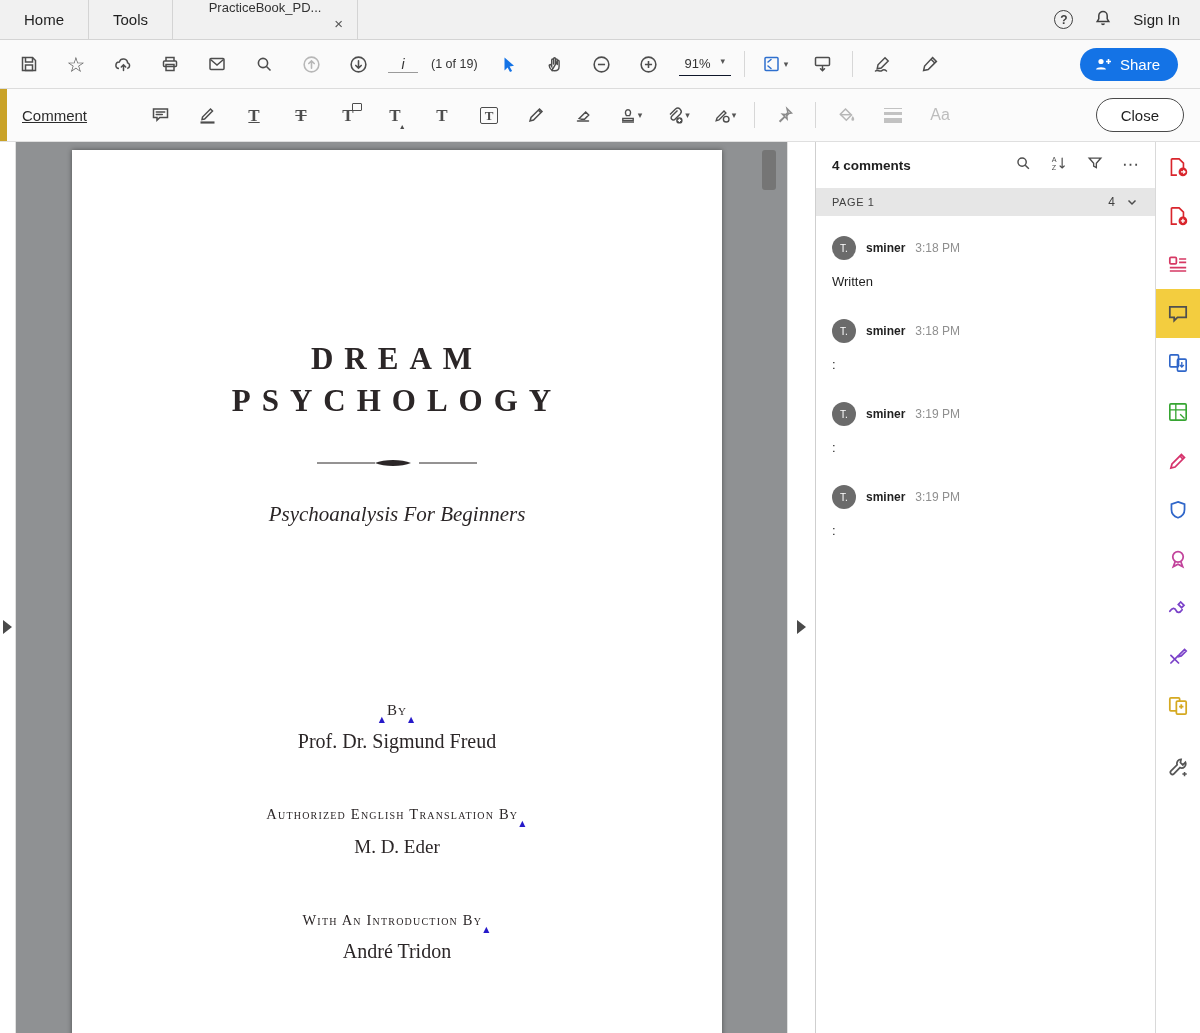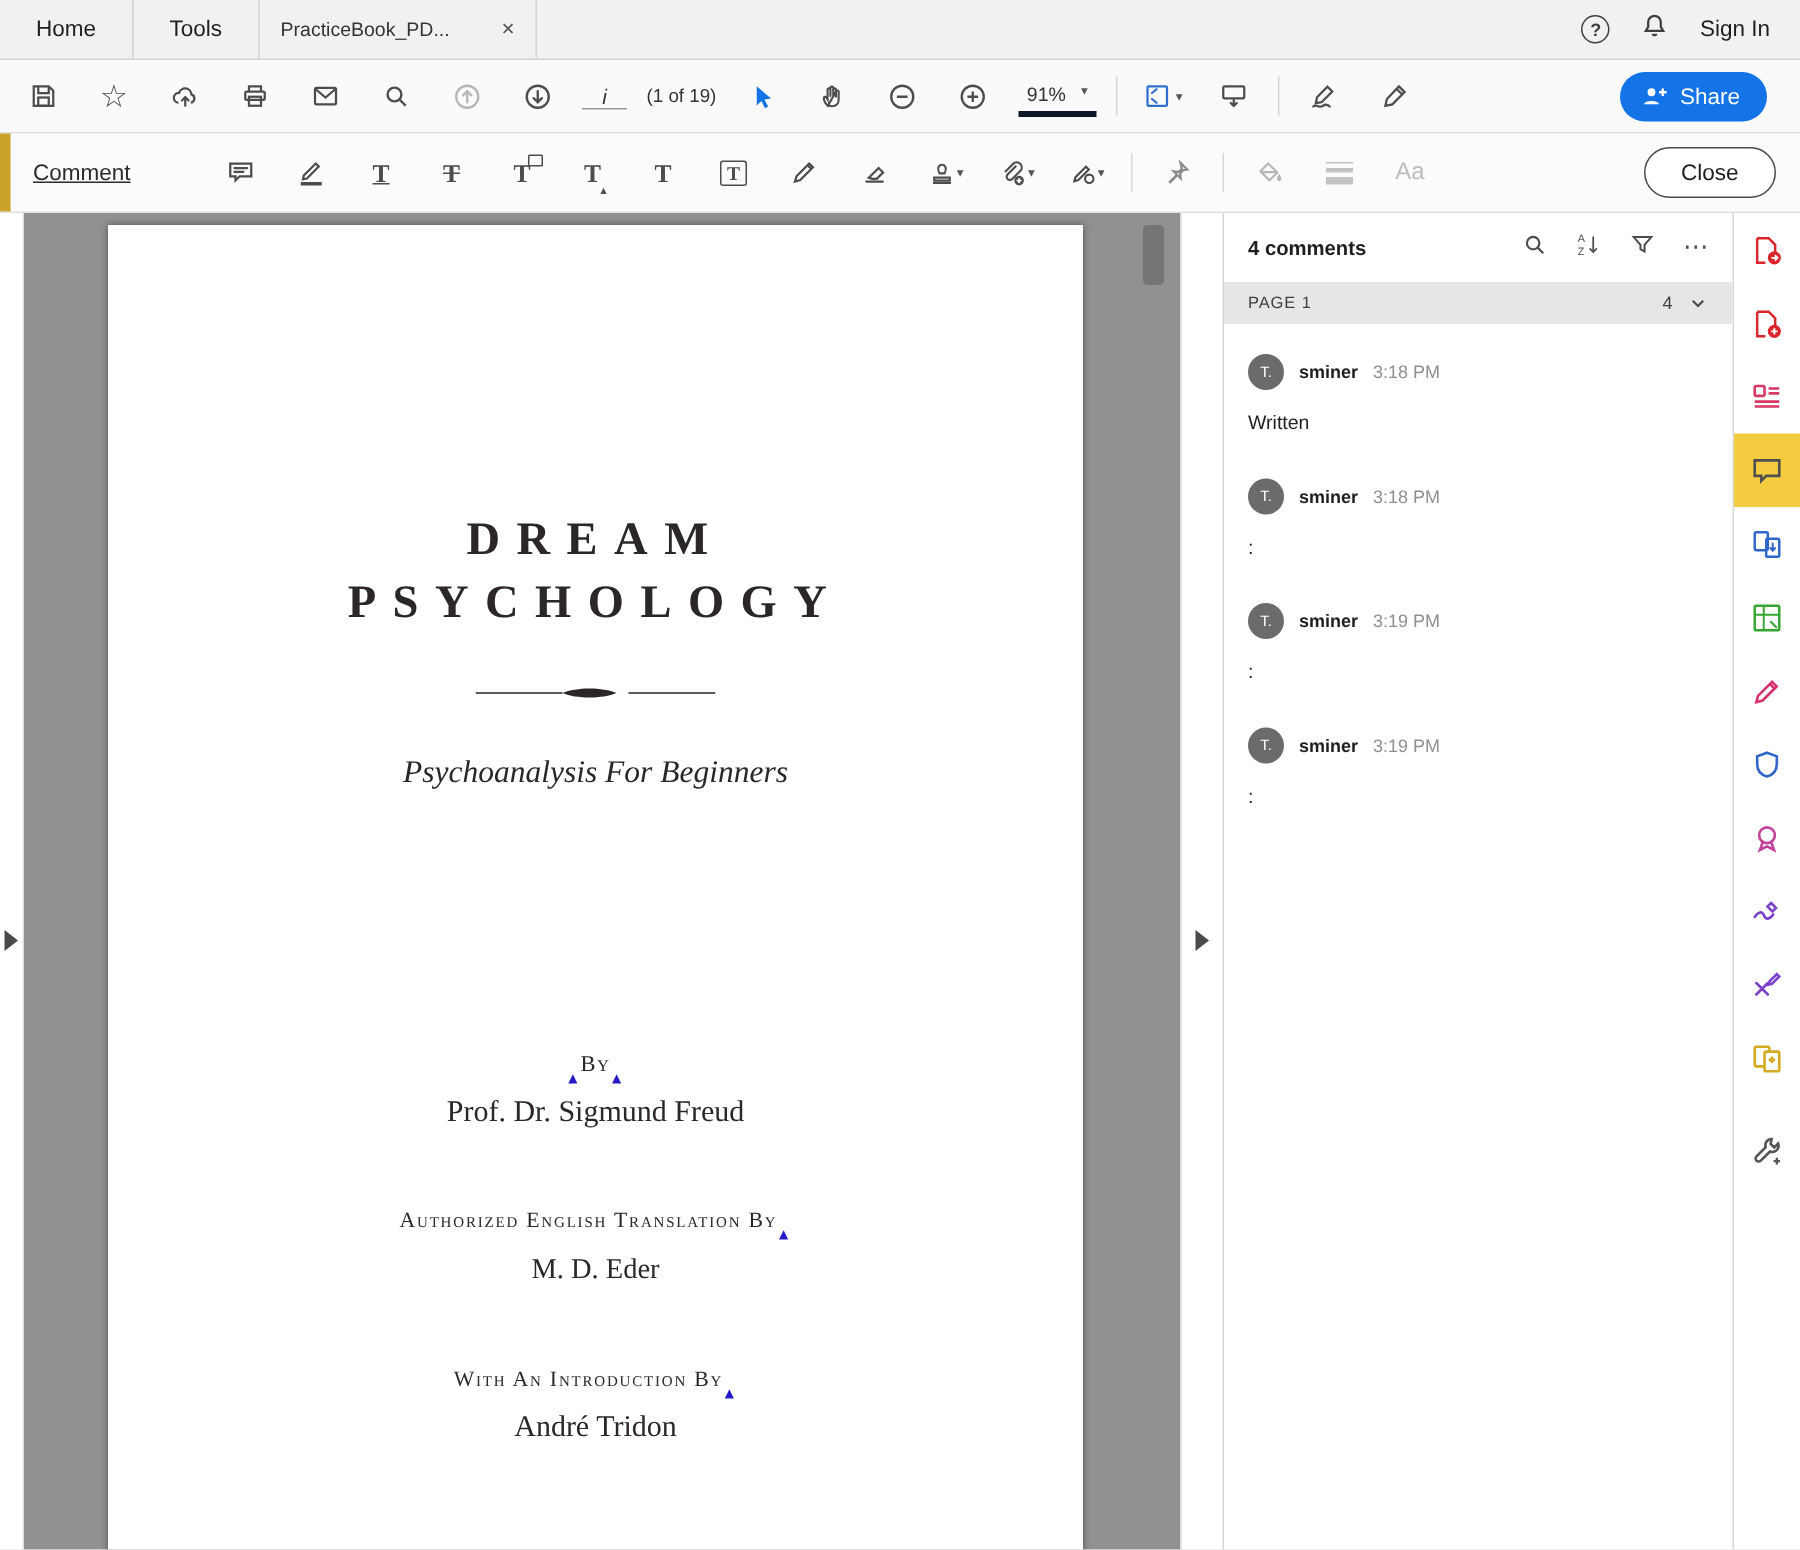--- a/index.html
+++ b/index.html
@@ -1,35 +1,35 @@
 <!DOCTYPE html>
 <html><head>
 <meta charset="utf-8">
 <style>
   * { margin:0; padding:0; box-sizing:border-box; }
   html,body { width:1200px; height:1033px; overflow:hidden; font-family:"Liberation Sans",sans-serif; background:#fff; }
 
   
   .titlebar { height:40px; background:#f1f1f1; border-bottom:1px solid #d4d4d4; display:flex; align-items:stretch; }
   .tb-tab { display:flex; align-items:center; padding:0 24px; font-size:15px; color:#1f1f1f; border-right:1px solid #d4d4d4; cursor:default; }
-  .doc-tab { display:flex; align-items:center; gap:0; padding:0 14px; font-size:13px; color:#333; border-right:1px solid #d4d4d4; min-width:185px; }
+  .doc-tab { display:flex; align-items:center; gap:0; padding:0 14px; font-size:13px; color:#333; border-right:1px solid #d4d4d4; min-width:185px;flex-direction:column; }
   .doc-tab-close { font-size:15px; color:#555; margin-left:auto; }
   .tb-right { margin-left:auto; display:flex; align-items:center; gap:20px; padding-right:20px; }
   .help-circ { width:19px; height:19px; border:1.6px solid #3f3f3f; border-radius:50%; display:flex; align-items:center; justify-content:center; font-size:12px; font-weight:bold; color:#3f3f3f; }
   .signin { font-size:15px; color:#1f1f1f; }
 
   
   .toolbar { height:49px; background:#fafafa; border-bottom:1px solid #dcdcdc; display:flex; align-items:center; padding:0 12px; gap:13px; }
   .tbtn { width:34px; height:34px; display:flex; align-items:center; justify-content:center; color:#4d4d4d; border-radius:3px; flex:none; }
   .tbtn.disabled { color:#b7b7b7; }
   .tbtn svg { display:block; }
   .star-glyph { font-size:21px; line-height:1; }
   .pg-input { width:30px; border:none; border-bottom:1.5px solid #9a9a9a; background:transparent; text-align:center; font-size:14px; color:#333; font-style:italic; }
   .pg-count { font-size:12.5px; color:#333; white-space:nowrap; }
-  .zoom-dd { display:flex; align-items:flex-start; gap:10px; font-size:13px; color:#333; border-bottom:4px solid #0f172a; padding:4px 6px; }
+  .zoom-dd { display:flex; align-items:flex-start; gap:10px; font-size:13px; color:#333; border-bottom:1px solid #0f172a; padding:4px 6px; }
   .dd-caret { font-size:9px; color:#555; }
   .vsep { width:1px; height:26px; background:#d7d7d7; flex:none; }
   .share-btn { margin-left:auto; margin-right:10px; height:33px; padding:0 18px 0 14px; background:#1473e6; border-radius:17px; color:#fff; font-size:15px; display:flex; align-items:center; gap:8px; flex:none; }
 
   
   .comment-bar { height:53px; background:#fbfbfb; border-bottom:1px solid #dfdfdf; display:flex; align-items:center; position:relative; padding-right:16px; }
   .gold-strip { position:absolute; left:0; top:0; bottom:0; width:7px; background:#c9a227; }
   .cb-label { font-size:15px; color:#2b2b2b; margin-left:22px;text-decoration:underline; }
   .cb-icons { display:flex; align-items:center; gap:13px; margin-left:56px; }
   .ttool { font-size:17px; font-weight:600; color:#4d4d4d; font-family:"Liberation Serif",serif; line-height:1; }

